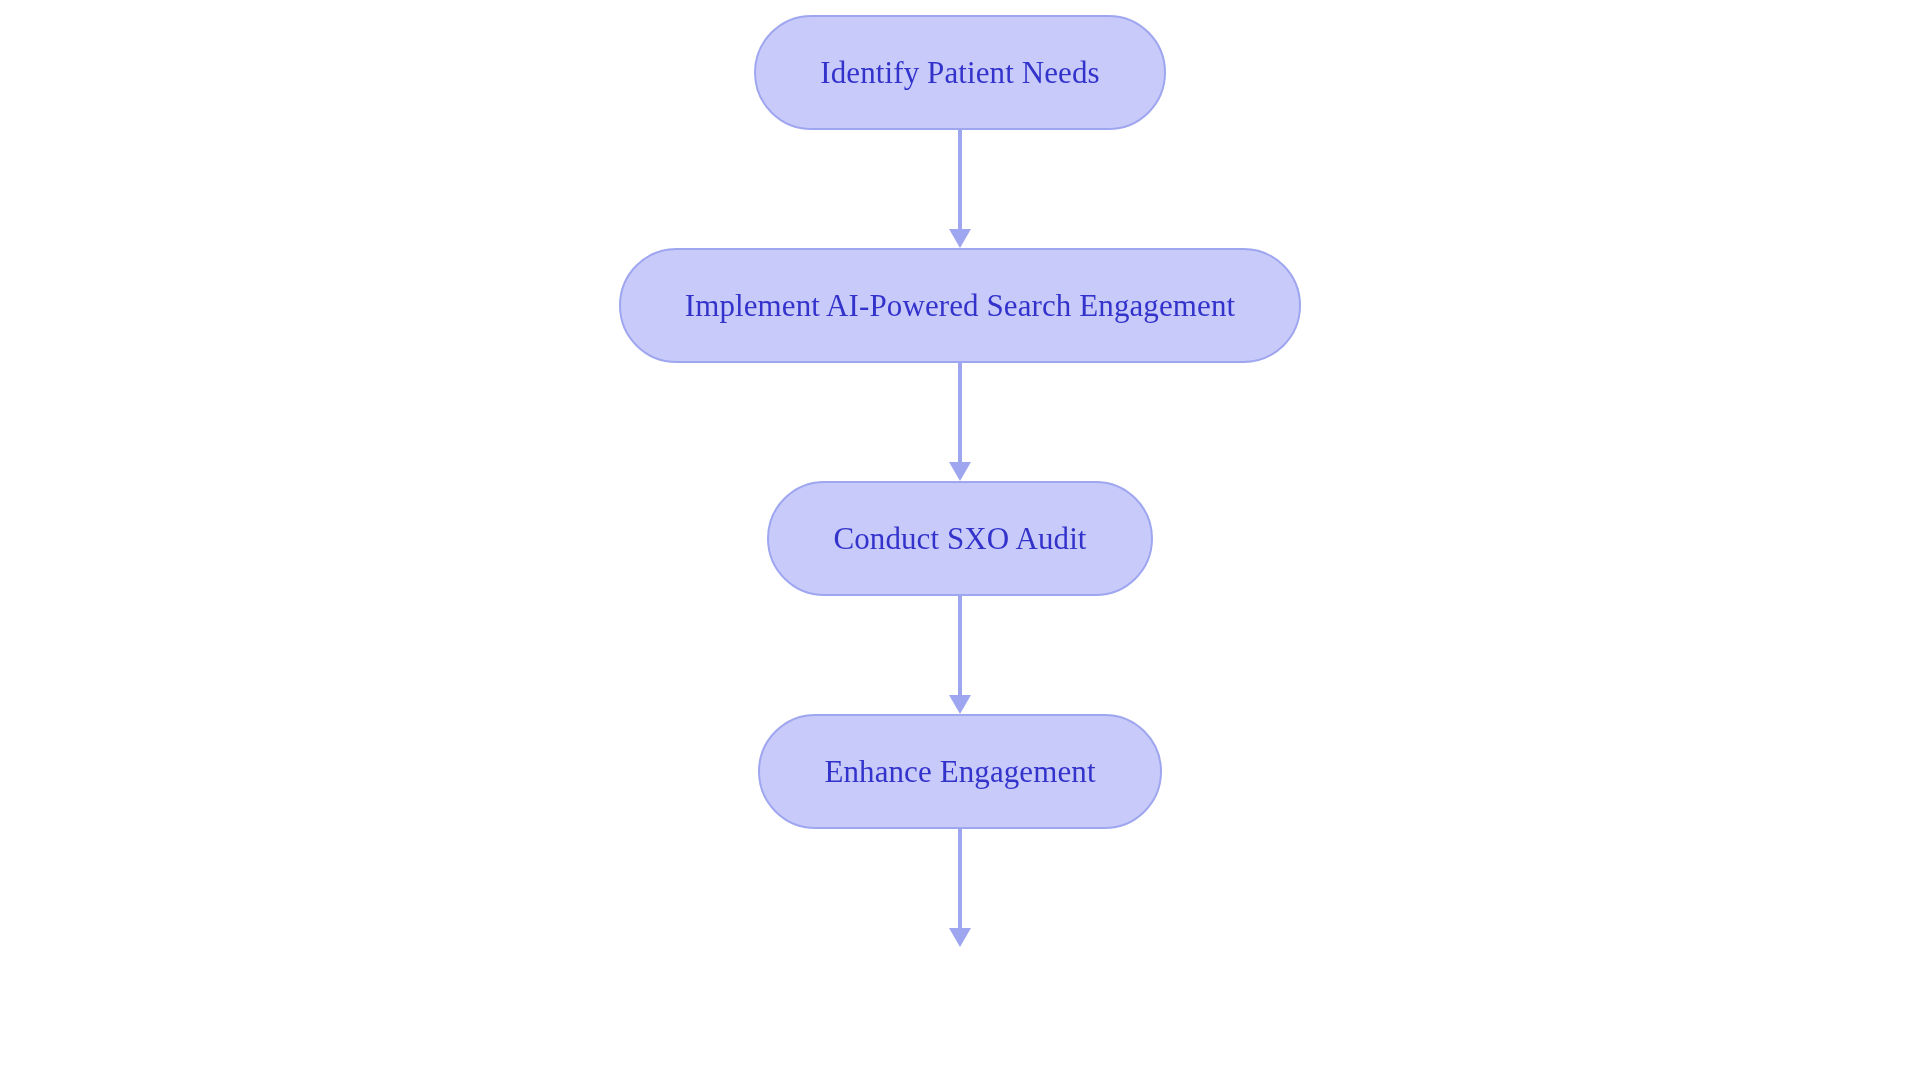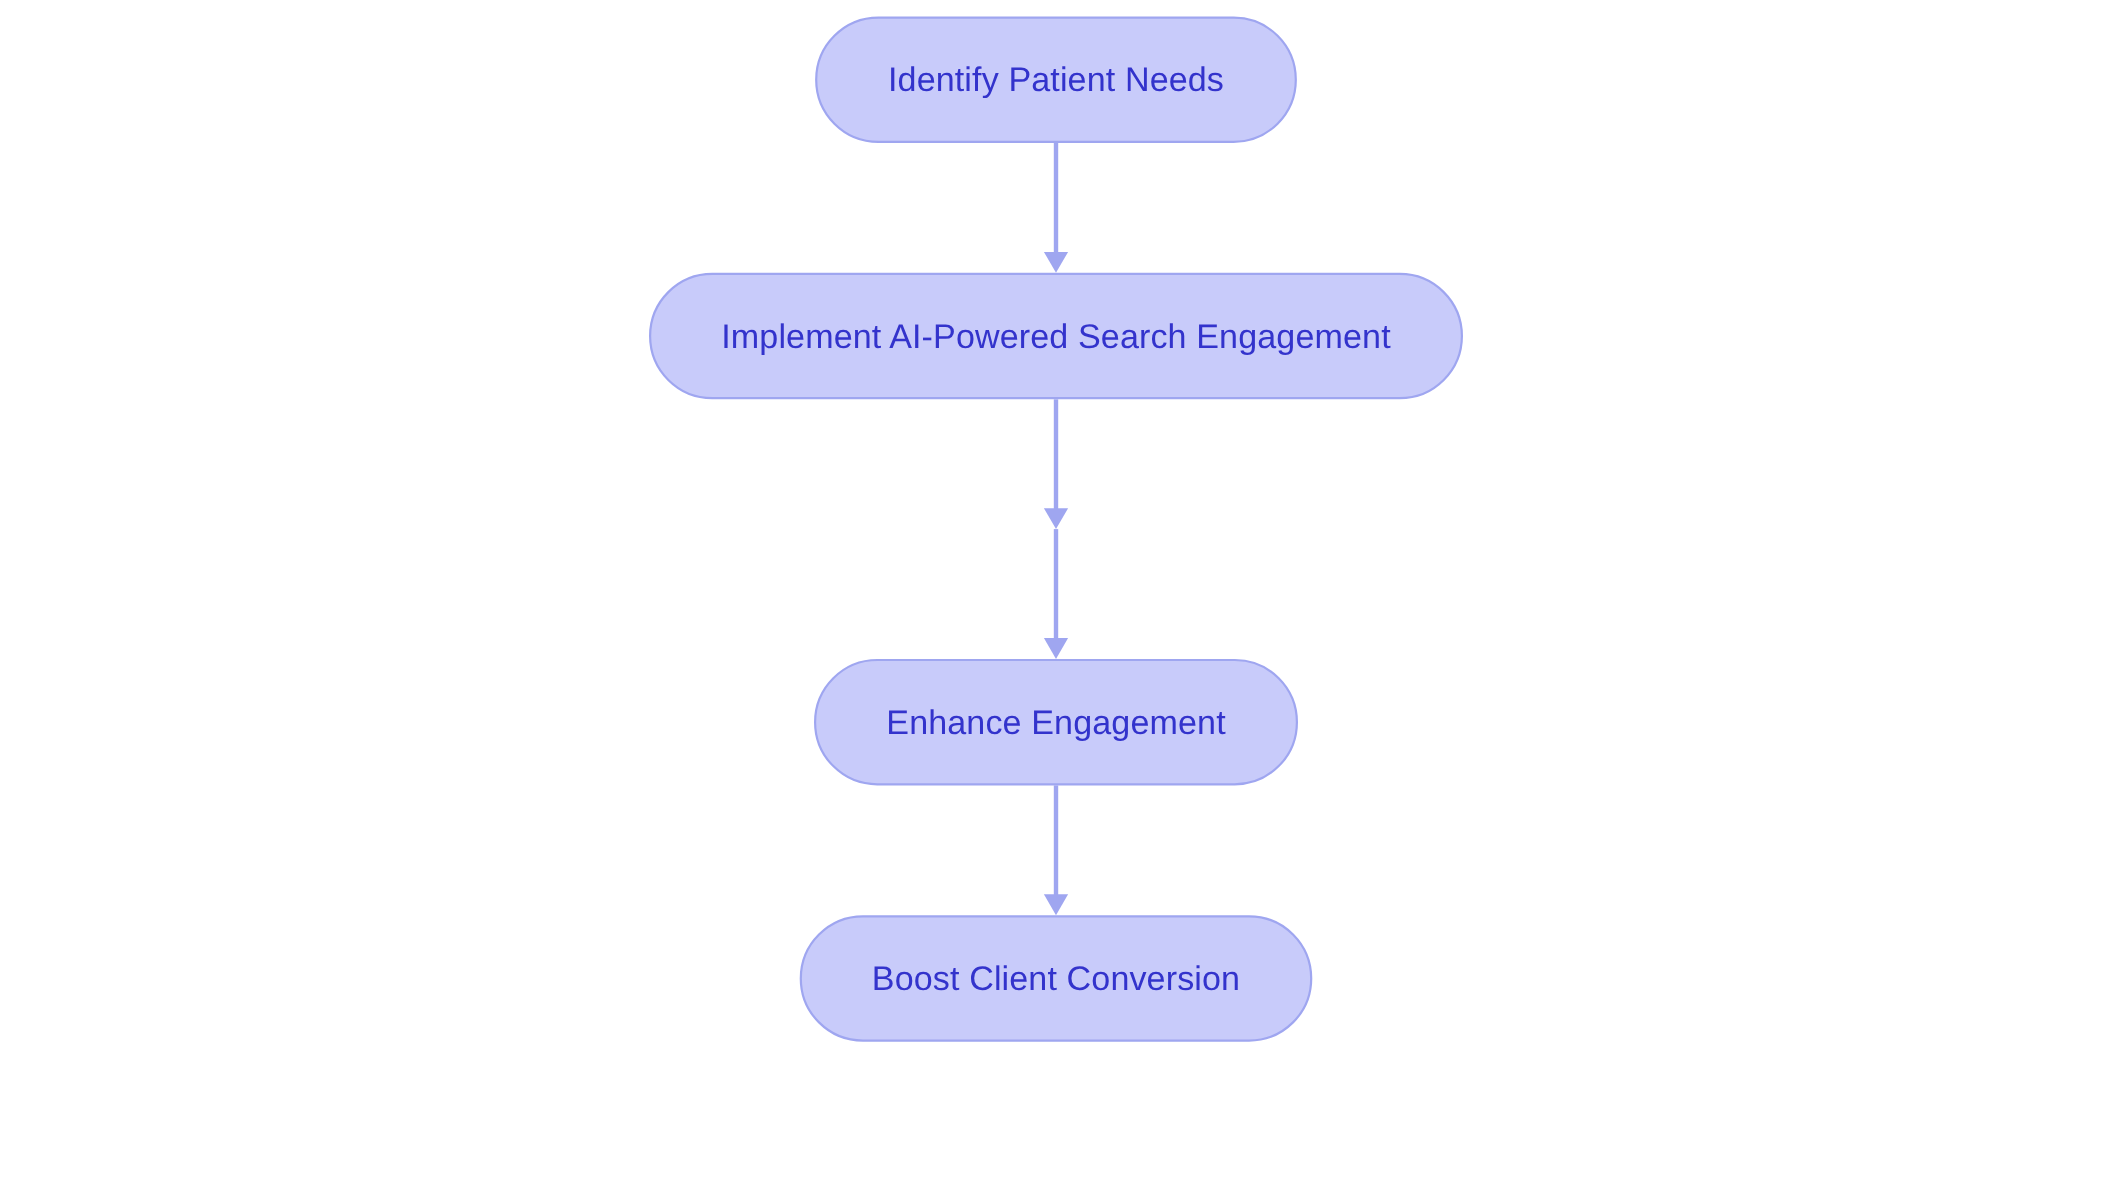--- a/index.html
+++ b/index.html
@@ -43,21 +43,21 @@
     justify-content: center;
     padding: 0 64px;
     white-space: nowrap;
   }
   .node-label {
     color: #3333cc;
     font-size: 31px;
     font-weight: 400;
     letter-spacing: 0.1px;
     line-height: 1;
-    font-family: Liberation Sans, sans-serif;
+    font-family: Liberation Serif, serif;
   }
   .connector {
     width: 24px;
     display: flex;
     flex-direction: column;
     align-items: center;
     justify-content: flex-start;
   }
   .connector-line {
     width: 4px;
@@ -95,33 +95,33 @@
 
     <div class="node">
       <span class="node-label">Implement AI-Powered Search Engagement</span>
     </div>
 
     <div class="connector gap-2">
       <div class="connector-line"></div>
       <div class="connector-head"></div>
     </div>
 
+    <div class="node">
+      <span class="node-label">Conduct SXO Audit</span>
+    </div>
 
     <div class="connector gap-3">
       <div class="connector-line"></div>
       <div class="connector-head"></div>
     </div>
 
     <div class="node">
       <span class="node-label">Enhance Engagement</span>
     </div>
 
     <div class="connector gap-4">
       <div class="connector-line"></div>
       <div class="connector-head"></div>
     </div>
 
-    <div class="node">
-      <span class="node-label">Boost Client Conversion</span>
-    </div>
 
   </div>
 </div>
 
 </body></html>

